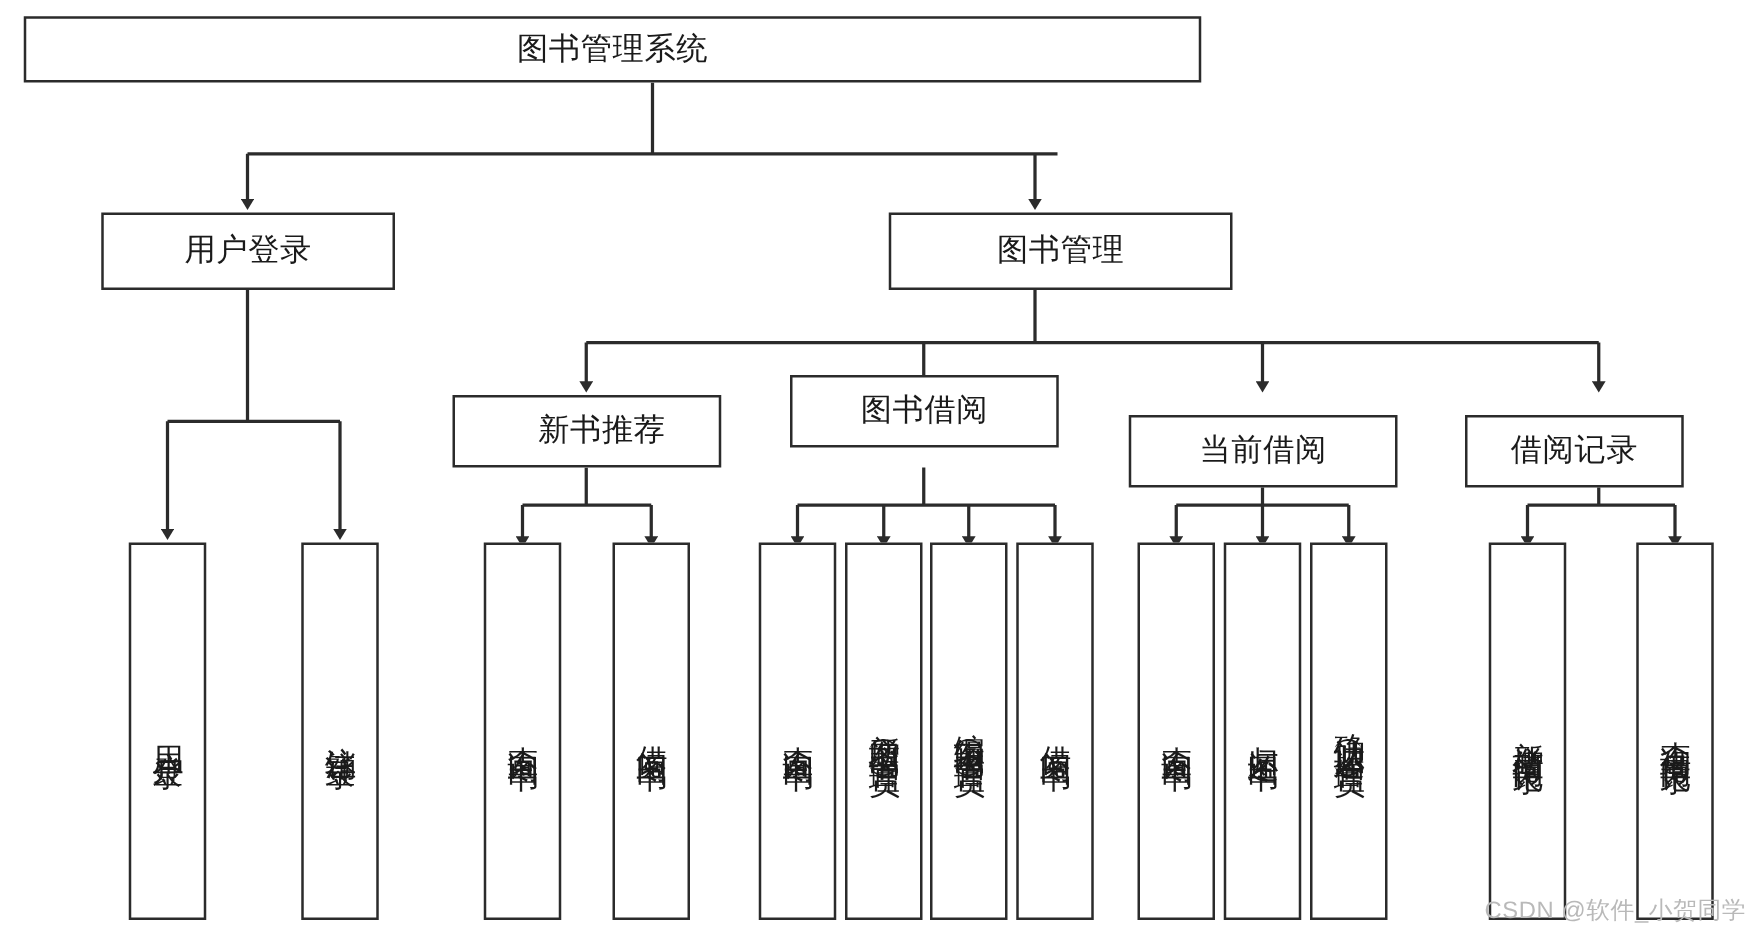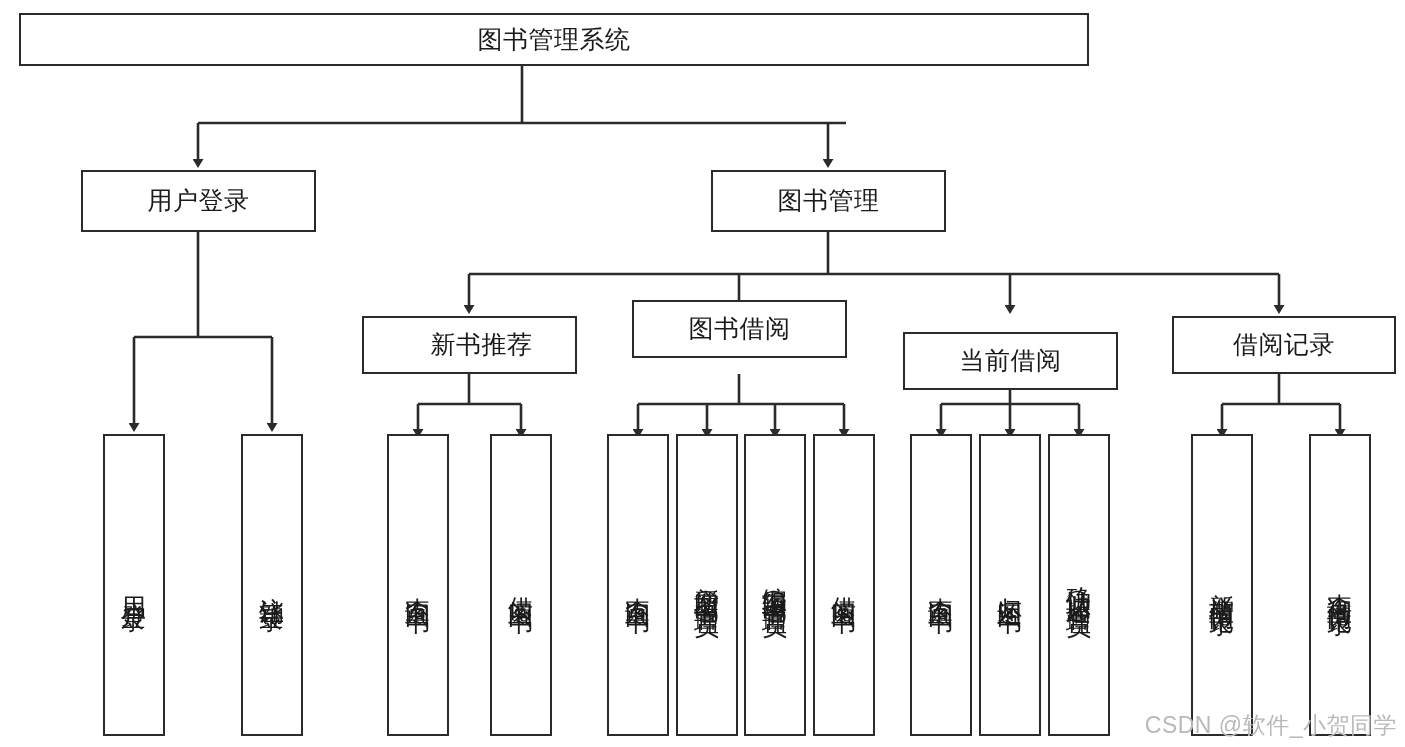--- a/index.html
+++ b/index.html
@@ -61,21 +61,21 @@
     font-size: 25px;
     line-height: 1.12;
     letter-spacing: 4px;
     white-space: nowrap;
     max-height: 100%;
   }
   .watermark {
     position: absolute;
     right: 8px;
     bottom: 6px;
-    font-size: 23px;
+    font-size: 19px;
     color: #b9b9b9;
     letter-spacing: 0.5px;
     white-space: nowrap;
   }
 </style>
 </head>
 <body>
 
 <div id="canvas">
 
@@ -122,41 +122,41 @@
       <path d="M1010,404 L1010,430" marker-end="url(#arrow)"></path>
       <path d="M1079,404 L1079,430" marker-end="url(#arrow)"></path>
 
       <path d="M1279,374 L1279,404"></path>
       <path d="M1222,404 L1340,404"></path>
       <path d="M1222,404 L1222,430" marker-end="url(#arrow)"></path>
       <path d="M1340,404 L1340,430" marker-end="url(#arrow)"></path>
     </g>
   </svg>
 
-  <div class="node root horiz" style="left:19px; top:13px; width:1070px; height:53px;">
+  <div class="node root horiz" style="left:19px; top:13px; width:942px; height:53px;">
     <span class="label">图书管理系统</span>
   </div>
 
   <div class="node horiz" style="left:81px; top:170px; width:235px; height:62px;">
     <span class="label">用户登录</span>
   </div>
-  <div class="node horiz" style="left:711px; top:170px; width:235px; height:62px;">
+  <div class="node horiz" style="left:711px; top:170px; width:275px; height:62px;">
     <span class="label">图书管理</span>
   </div>
 
   <div class="node horiz" style="left:362px; top:316px; width:215px; height:58px;padding-left:24px;">
     <span class="label">新书推荐</span>
   </div>
   <div class="node horiz" style="left:632px; top:300px; width:215px; height:58px;">
     <span class="label">图书借阅</span>
   </div>
   <div class="node horiz" style="left:903px; top:332px; width:215px; height:58px;">
     <span class="label">当前借阅</span>
   </div>
-  <div class="node horiz" style="left:1172px; top:316px; width:224px; height:58px;">
+  <div class="node horiz" style="left:1172px; top:332px; width:175px; height:58px;">
     <span class="label">借阅记录</span>
   </div>
 
   <div class="node vert" style="left:103px; top:434px; width:62px; height:302px;">
     <span class="label">用户登录</span>
   </div>
   <div class="node vert" style="left:241px; top:434px; width:62px; height:302px;">
     <span class="label">注销登录</span>
   </div>
 

